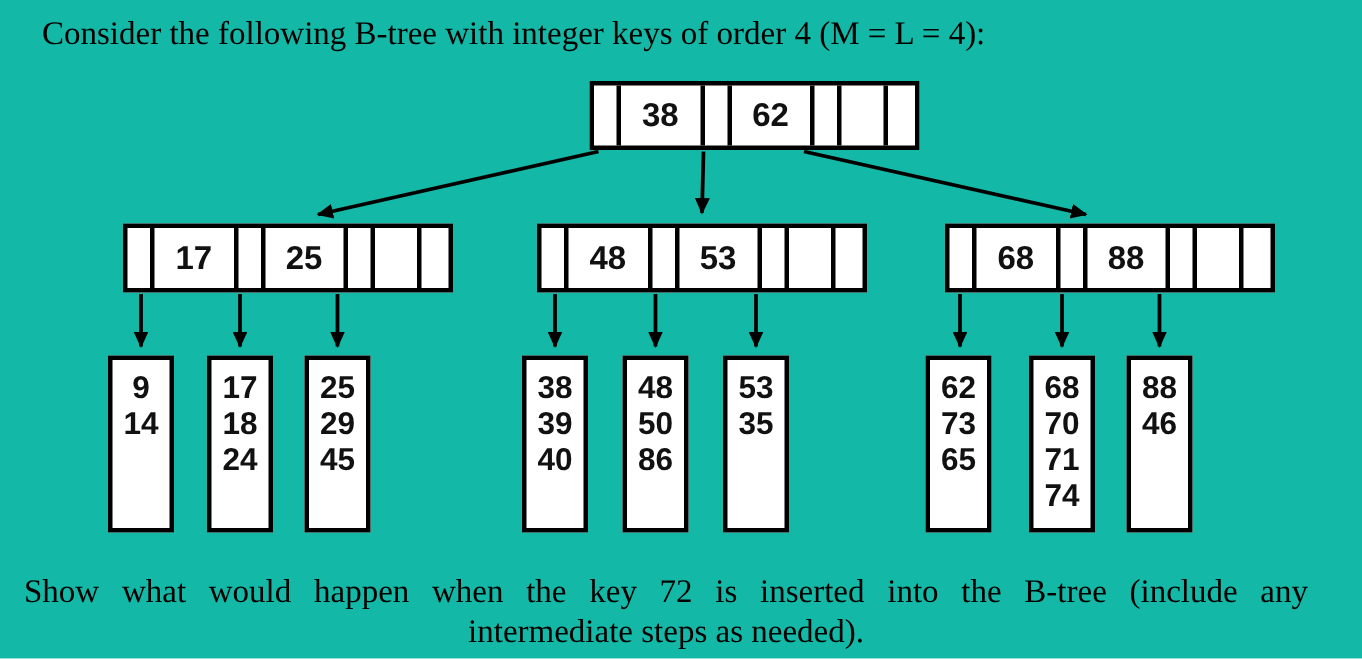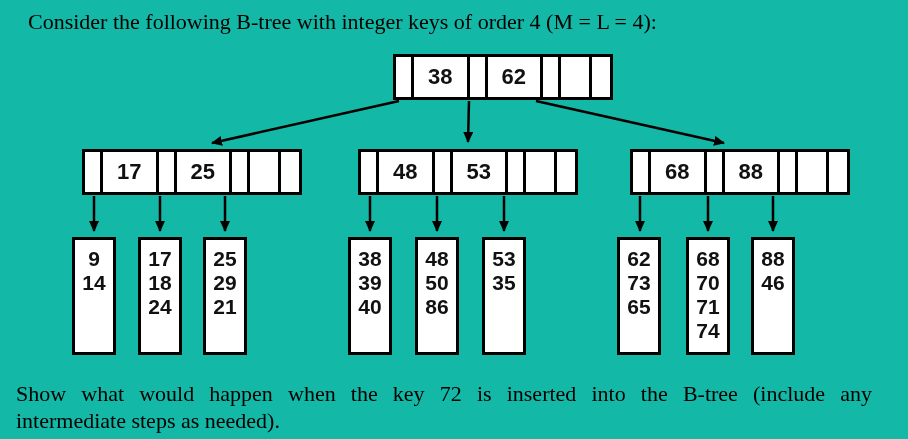--- a/index.html
+++ b/index.html
@@ -22,21 +22,21 @@
   .instruction-top { left: 28px; top: 8px; }
   .question {
     position: absolute;
     left: 16px;
     top: 380px;
     width: 856px;
     font-size: 22px;
     line-height: 27px;
   }
   .q-line1 { text-align: justify; text-align-last: justify; white-space: normal; }
-  .q-line2 { text-align: left; }
+  .q-line2 { text-align: center; }
 
   svg.arrows {
     position: absolute;
     left: 0; top: 0;
     width: 908px; height: 439px;
     pointer-events: none;
   }
   svg.arrows line { stroke: #000000; stroke-width: 2.5; }
   svg.arrows marker path { fill: #000000; }
 
@@ -158,21 +158,21 @@
     <div class="leaf-key">14</div>
   </div>
   <div class="leaf" style="left:138px;">
     <div class="leaf-key">17</div>
     <div class="leaf-key">18</div>
     <div class="leaf-key">24</div>
   </div>
   <div class="leaf" style="left:203px;">
     <div class="leaf-key">25</div>
     <div class="leaf-key">29</div>
-    <div class="leaf-key">21</div>
+    <div class="leaf-key">45</div>
   </div>
   <div class="leaf" style="left:348px;">
     <div class="leaf-key">38</div>
     <div class="leaf-key">39</div>
     <div class="leaf-key">40</div>
   </div>
   <div class="leaf" style="left:415px;">
     <div class="leaf-key">48</div>
     <div class="leaf-key">50</div>
     <div class="leaf-key">86</div>

